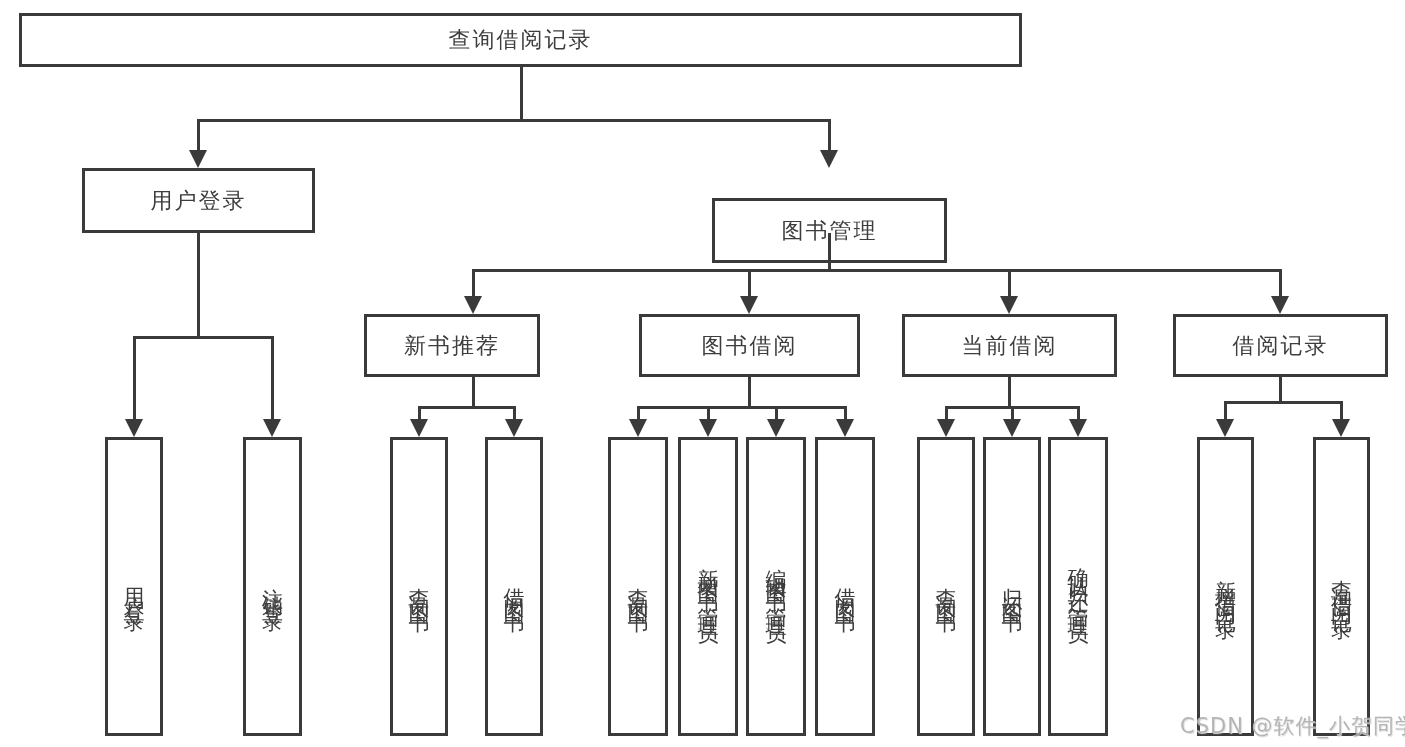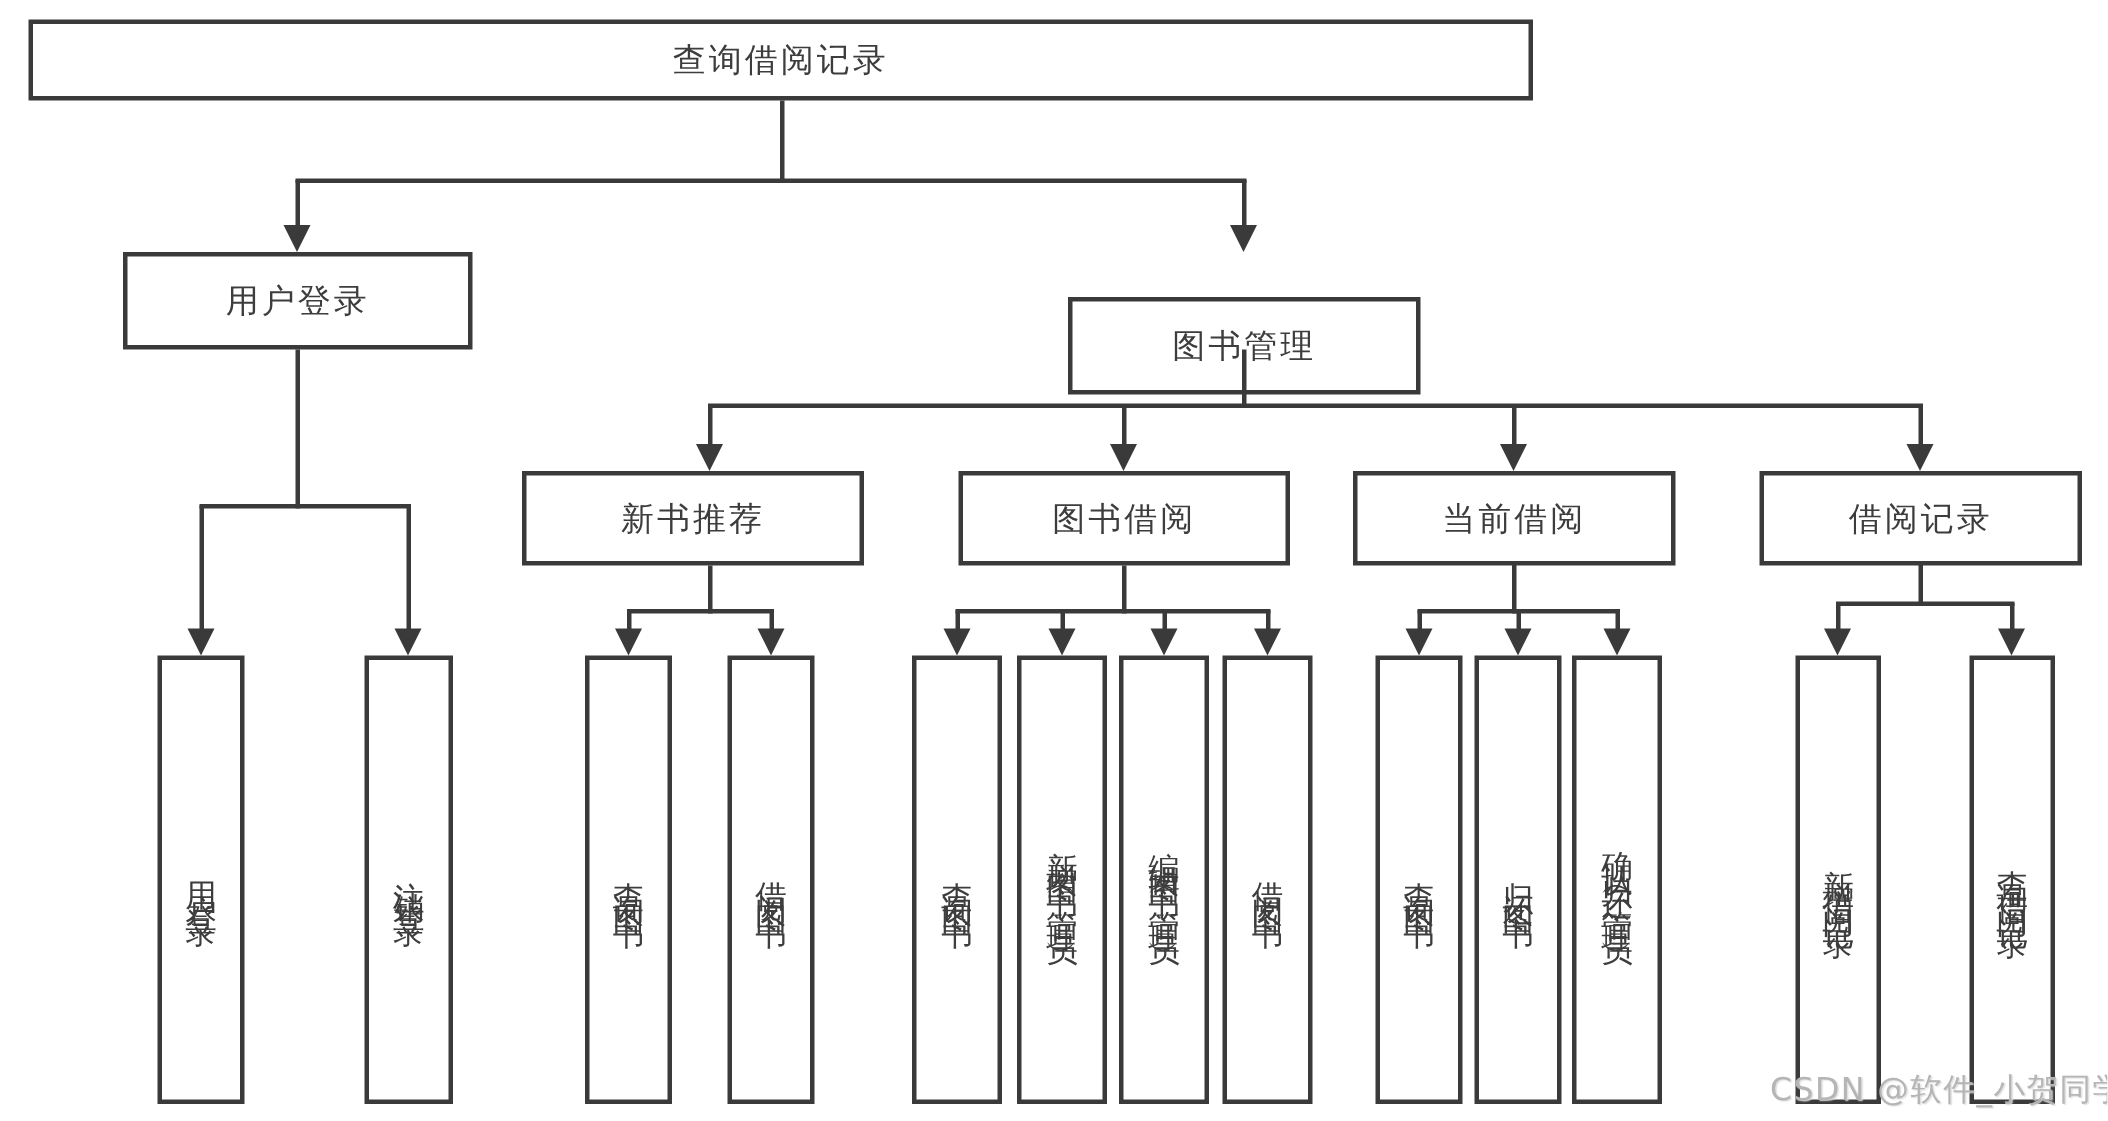--- a/index.html
+++ b/index.html
@@ -49,21 +49,21 @@
 </head>
 <body>
 
 <div id="stage">
 
   <div class="node hbox" style="left:19px;top:13px;width:1003px;height:54px;">查询借阅记录</div>
 
   <div class="node hbox" style="left:82px;top:168px;width:233px;height:65px;">用户登录</div>
   <div class="node hbox" style="left:712px;top:168px;width:235px;height:65px;margin-top:30px;">图书管理</div>
 
-  <div class="node hbox" style="left:348px;top:314px;width:228px;height:63px;">新书推荐</div>
+  <div class="node hbox" style="left:364px;top:314px;width:176px;height:63px;">新书推荐</div>
   <div class="node hbox" style="left:639px;top:314px;width:221px;height:63px;">图书借阅</div>
   <div class="node hbox" style="left:902px;top:314px;width:215px;height:63px;">当前借阅</div>
   <div class="node hbox" style="left:1173px;top:314px;width:215px;height:63px;">借阅记录</div>
 
   <div class="node vbox" style="left:105px;top:437px;width:58px;height:299px;">
     <span class="vtext">用户登录</span>
   </div>
   <div class="node vbox" style="left:243px;top:437px;width:59px;height:299px;">
     <span class="vtext">注销登录</span>
   </div>

